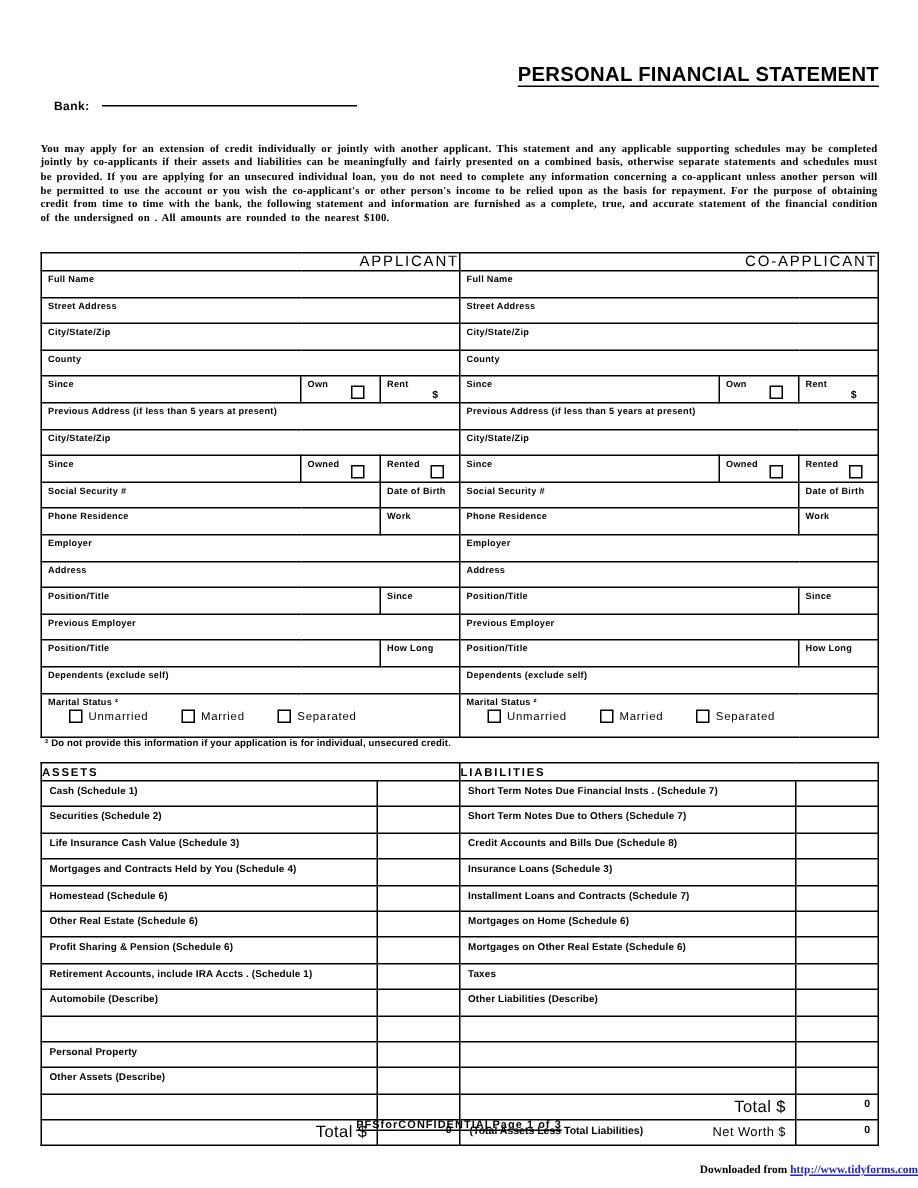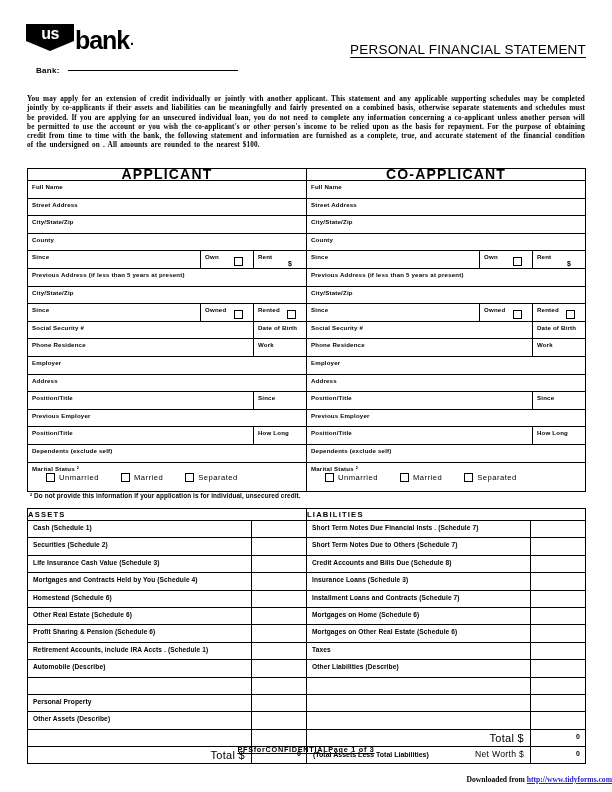--- a/index.html
+++ b/index.html
@@ -12,38 +12,38 @@
   }
   .page{position:relative;width:612px;height:792px;box-sizing:border-box;}
 
   
   .hdr{position:absolute;left:0;top:0;width:612px;height:70px;}
   .logo{position:absolute;left:26px;top:24px;display:flex;align-items:flex-end;}
   .logo-shield{position:relative;width:48px;height:27px;}
   .logo-shield svg{display:block;}
   .logo-word{font-size:25px;font-weight:bold;letter-spacing:-1.1px;line-height:22px;margin-left:1px;}
   .logo-dot{font-size:14px;font-weight:bold;line-height:22px;margin-left:1px;}
-  .title{position:absolute;right:26px;top:42px;font-size:13.5px;font-weight:normal;
+  .title{position:absolute;right:26px;top:42px;font-size:13.5px;font-weight:bold;
     letter-spacing:.2px;text-decoration:underline;text-underline-offset:3px;}
 
   .bankline{position:absolute;left:36px;top:66px;font-size:8px;font-weight:bold;letter-spacing:.3px;}
   .bankline .rule{display:inline-block;width:170px;border-bottom:1.6px solid #000;margin-left:6px;
     vertical-align:2px;height:1px;}
 
   
   .para{position:absolute;left:27px;top:95px;width:558px;font-size:7.2px;
     line-height:9.3px;text-align:justify;font-weight:bold;letter-spacing:.15px;word-spacing:1.1px;font-family:Liberation Serif, serif;}
 
   
   table.frm{border-collapse:collapse;table-layout:fixed;}
   table.frm td{border:1px solid #000;padding:0;vertical-align:top;position:relative;}
 
   .applicants{position:absolute;left:27px;top:168px;width:558px;}
   .applicants td{height:16.6px;}
-  .colhdr{text-align:center;font-size:14px;font-weight:bold;letter-spacing:1.2px;
+  .colhdr{text-align:right;font-size:10px;font-weight:normal;letter-spacing:1.2px;
     line-height:11px;height:11px !important;}
   .lbl{font-size:6.1px;font-weight:bold;padding:2px 0 0 4px;letter-spacing:.2px;display:block;}
   .mid-sep{border-left:1.7px solid #000 !important;}
   .tbl-outer{border:1.7px solid #000;}
   .cb{display:inline-block;width:7px;height:7px;border:1.3px solid #000;background:#fff;
       position:absolute;}
   .dollar{position:absolute;font-size:7px;font-weight:bold;}
 
   .footnote{position:absolute;left:30px;top:492px;font-size:6.4px;font-weight:bold;letter-spacing:.1px;}
 
@@ -66,30 +66,20 @@
   .dl{position:absolute;left:0;top:775px;width:612px;text-align:right;
      font-size:7.6px;font-weight:bold;font-family:"Liberation Serif",serif;}
   .dl a{color:#2222cc;text-decoration:underline;}
 </style>
 </head>
 <body>
 
 <div class="page">
 
   <div class="hdr">
-    <div class="logo">
-      <div class="logo-shield">
-        <svg width="48" height="27" viewBox="0 0 48 27">
-          <path d="M0 0 H48 V17 L24 27 L0 17 Z" fill="#000"></path>
-          <text x="24" y="15" font-family="Liberation Sans, sans-serif" font-size="16" font-weight="bold" fill="#ffffff" text-anchor="middle" letter-spacing="-0.5">us</text>
-        </svg>
-      </div>
-      <span class="logo-word">bank</span>
-      <span class="logo-dot">.</span>
-    </div>
     <div class="title">PERSONAL FINANCIAL STATEMENT</div>
   </div>
 
   <div class="bankline">
     <span>Bank:</span>
     <span class="rule"></span>
   </div>
 
   <div class="para">You may apply for an extension of credit individually or jointly with another applicant.  This statement and any applicable supporting schedules may be completed jointly by co-applicants if their assets and liabilities can be meaningfully and fairly presented on a combined basis, otherwise separate statements and schedules must be provided.  If you are applying for an unsecured individual loan, you do not need to complete any information concerning a co-applicant unless another person will be permitted to use the account or you wish the co-applicant's or other person's income to be relied upon as the basis for repayment.  For the purpose of obtaining credit from time to time with the bank, the following statement and information are furnished as a complete, true, and accurate statement of the financial condition of the undersigned on          .  All amounts are rounded to the nearest $100.</div>
 

